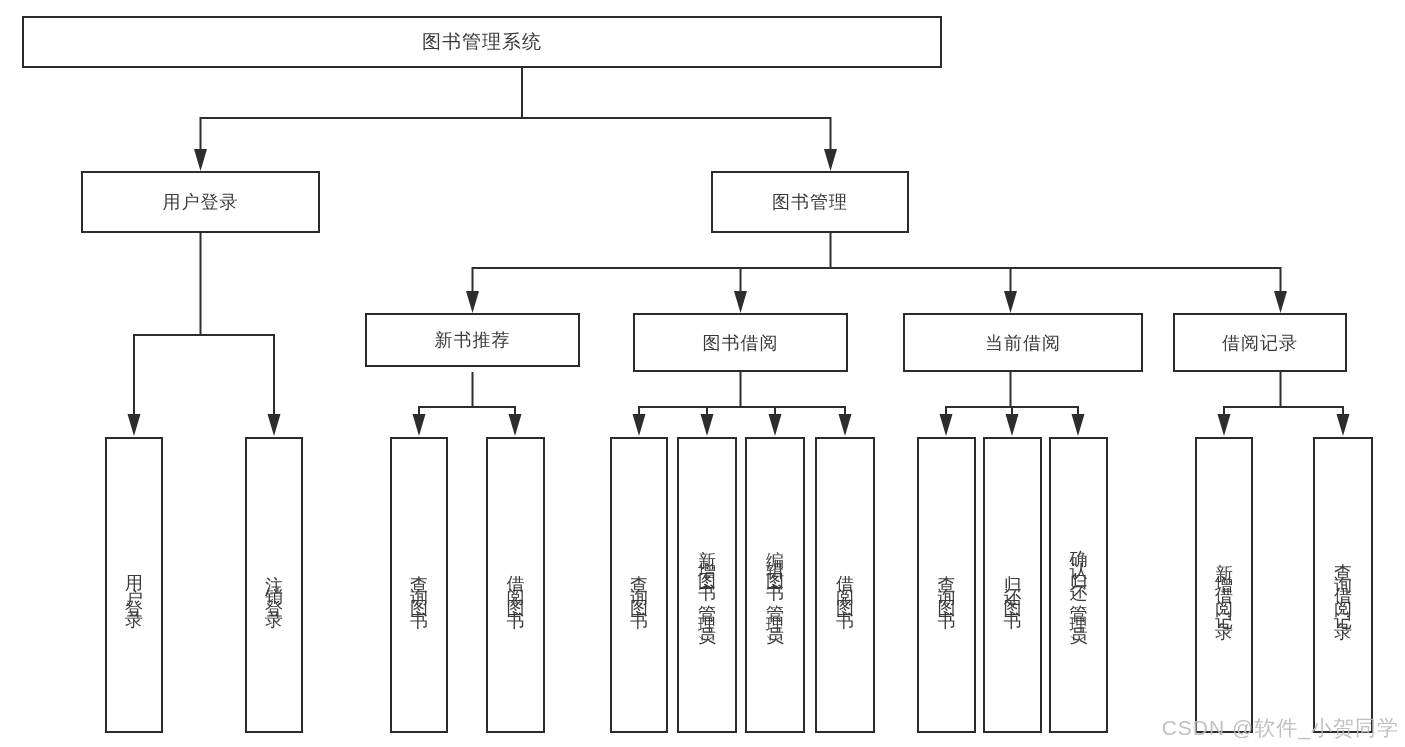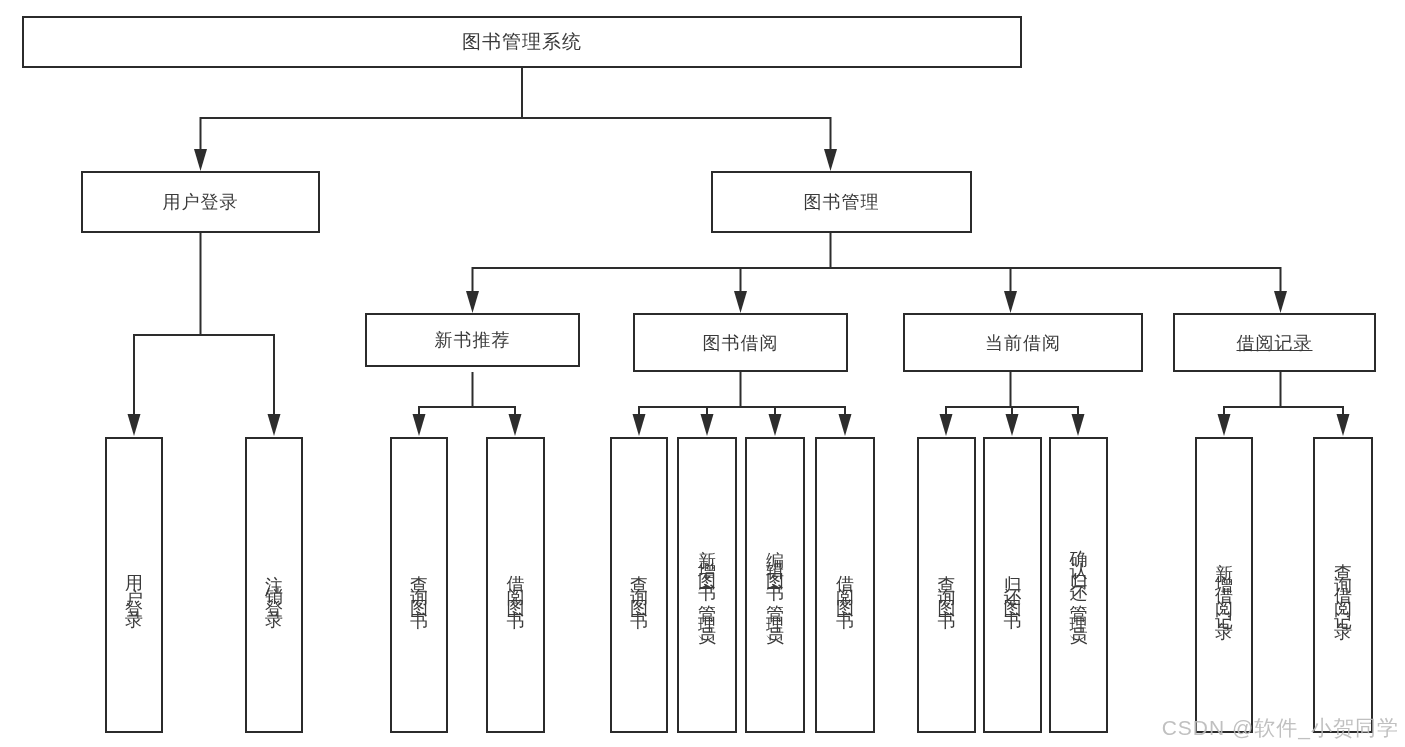--- a/index.html
+++ b/index.html
@@ -15,27 +15,27 @@
   .ar{fill:#2d2d2d;stroke:none;}
   .node{
     position:absolute;
     background:#ffffff;
     border:2px solid #2b2b2b;
     display:flex;align-items:center;justify-content:center;
     color:#3a3a3a;
     box-sizing:border-box;
   }
   .h-node{font-size:18px;letter-spacing:1px;}
-  .n-root{left:22px;top:16px;width:1000px;height:52px;font-size:19px;}
+  .n-root{left:22px;top:16px;width:920px;height:52px;font-size:19px;}
   .n-user-login{left:81px;top:171px;width:239px;height:62px;}
-  .n-book-mgmt{left:711px;top:171px;width:261px;height:62px;}
+  .n-book-mgmt{left:711px;top:171px;width:198px;height:62px;}
   .n-l3-1{left:365px;top:313px;width:215px;height:54px;}
   .n-l3-2{left:633px;top:313px;width:215px;height:59px;}
   .n-l3-3{left:903px;top:313px;width:240px;height:59px;}
-  .n-l3-4{left:1173px;top:313px;width:203px;height:59px;text-decoration:underline;}
+  .n-l3-4{left:1173px;top:313px;width:174px;height:59px;}
   .leaf{top:437px;height:296px;width:58px;font-size:18px;}
   .leaf span{
     writing-mode:vertical-rl;
     text-orientation:mixed;
     letter-spacing:12px;
     line-height:1;
     white-space:nowrap;
   }
   .leaf.long span{letter-spacing:11px;}
   .lf-1{left:105px;}

